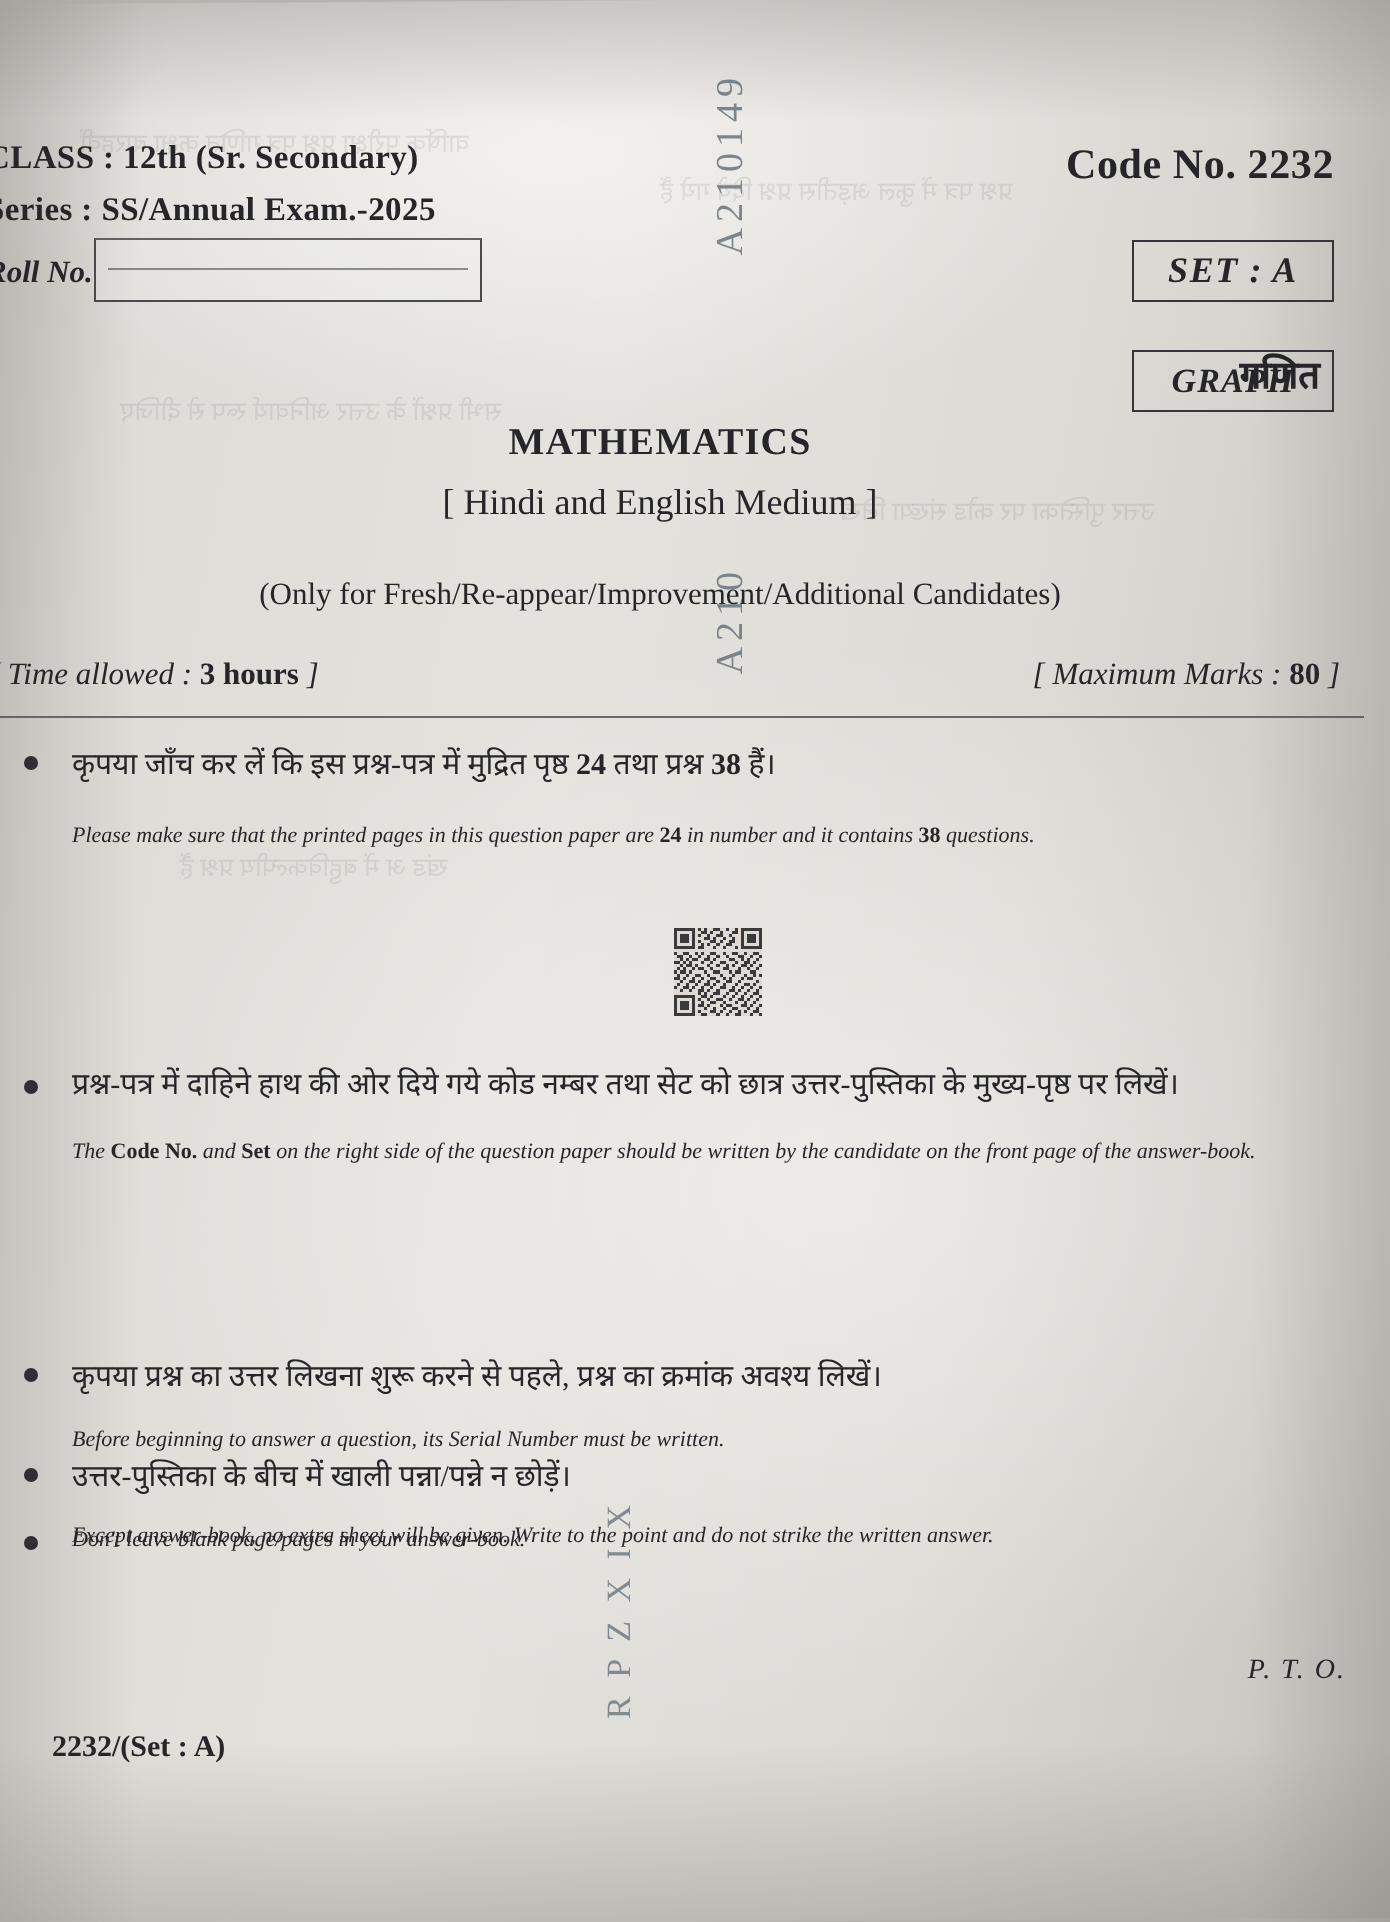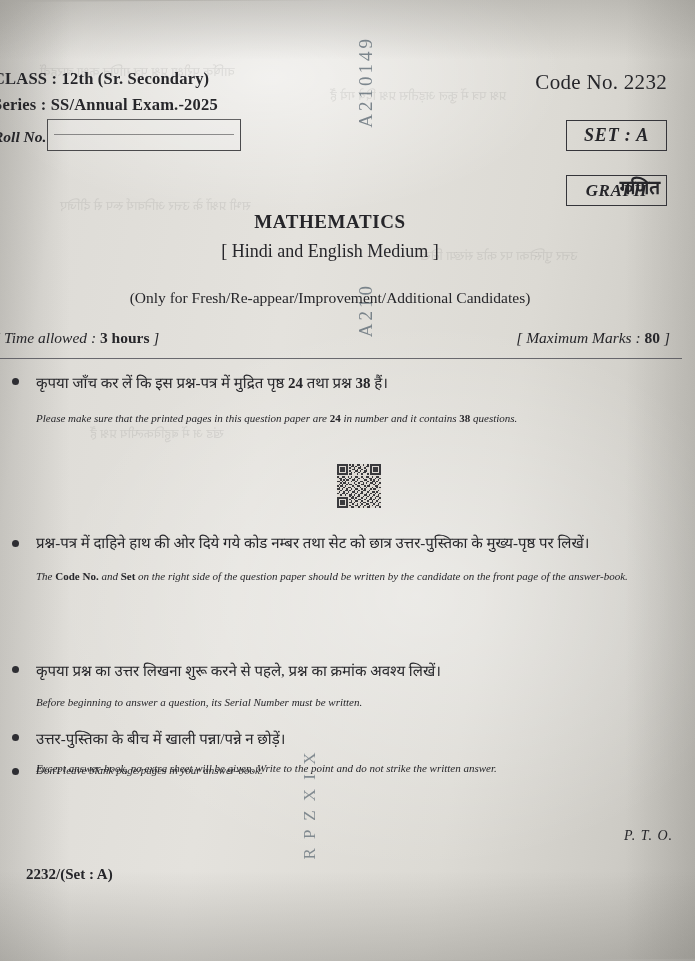--- a/index.html
+++ b/index.html
@@ -88,21 +88,21 @@
     right: 6px;
     top: 14px;
     border-top: 1px solid rgba(60,60,62,0.55);
   }
 
   .code-no {
     position: absolute;
     right: 28px;
     top: 70px;
     font-size: 21px;
-    font-weight: normal;
+    font-weight: bold;
     letter-spacing: 0.3px;
   }
   .set-box {
     position: absolute;
     right: 28px;
     top: 120px;
     width: 99px;
     height: 29px;
     border: 1.6px solid #35353a;
     display: flex;
@@ -263,21 +263,21 @@
     width: 44px;
     height: 44px;
     opacity: 0.92;
   }
 
   .blk2 { top: 530px; }
   .blk2 .bullet { top: 10px; }
   .blk2 .hi { margin-left: 24px; width: 630px; }
   .blk2 .en { margin-left: 24px; margin-top: 10px; width: 628px; }
 
-  .blk3 { top: 658px; }
+  .blk3 { top: 676px; }
   .blk3 .bullet { top: 8px; }
   .blk3 .hi { margin-left: 24px; }
   .blk3 .en { margin-left: 24px; margin-top: 8px; }
 
   .blk4 { top: 726px; }
   .blk4 .bullet { top: 8px; }
   .blk4 .hi { margin-left: 24px; }
   .blk4 .en { margin-left: 24px; margin-top: 8px; }
 
   .blk5 { top: 758px; }

